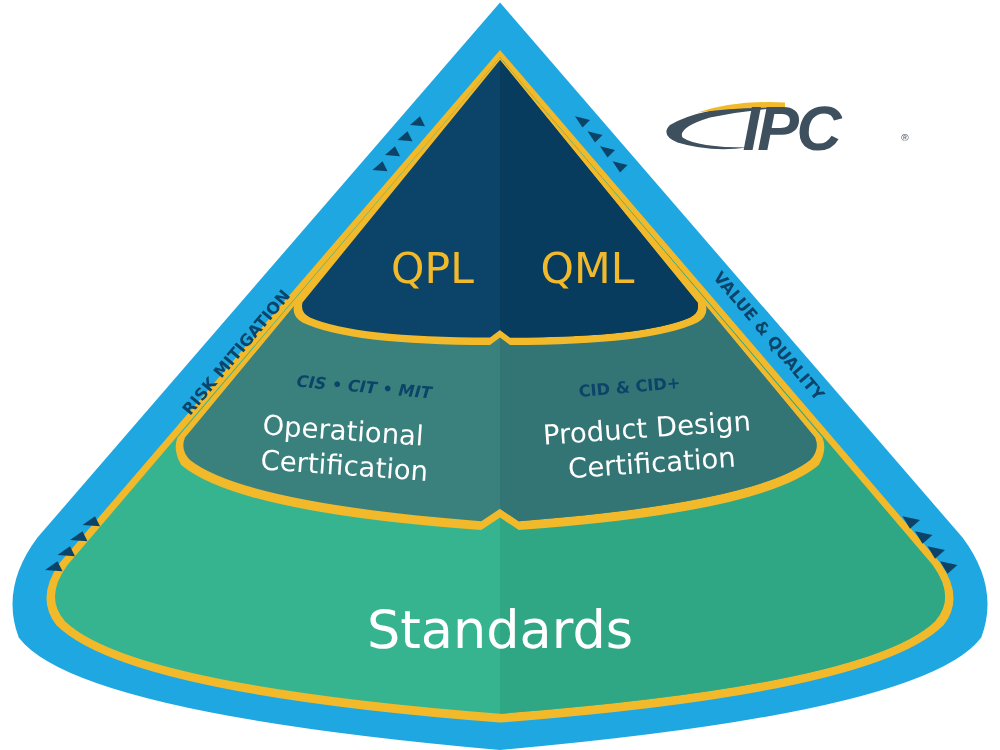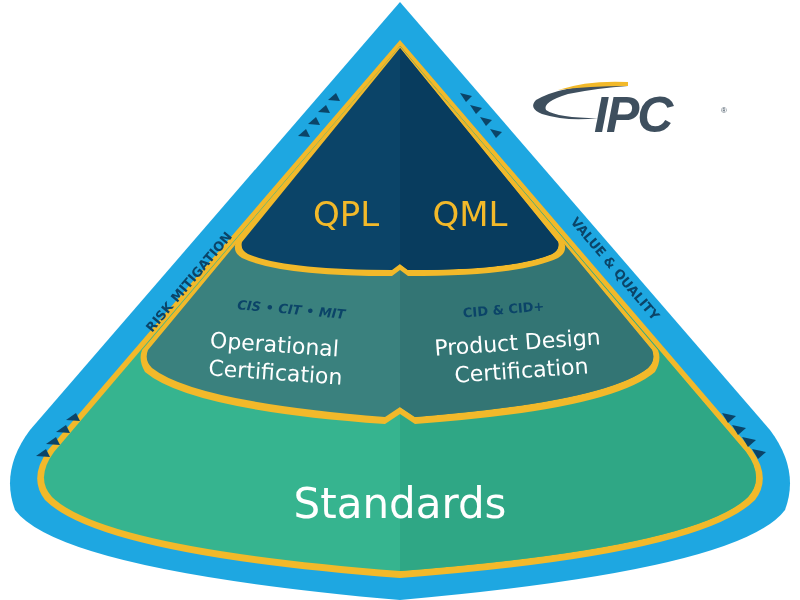--- a/index.html
+++ b/index.html
@@ -1,20 +1,20 @@
 <!DOCTYPE html>
 <html><head>
   <meta charset="utf-8">
   <style>
     html, body { margin: 0; padding: 0; background: #ffffff; }
     body { width: 800px; height: 600px; overflow: hidden; position: relative; font-family: "DejaVu Sans", sans-serif; }
     #stage { position: absolute; left: 0; top: 0; width: 800px; height: 600px; }
     svg text { font-family: "DejaVu Sans", sans-serif; }
     .logo { position: absolute; left: 528px; top: 78px; width: 260px; height: 70px; }
-    .logo-ipc { position: absolute; left: 66px; top: -4px; font-family: "Liberation Sans", sans-serif; font-weight: bold; font-style: italic; font-size: 50px; color: #3e4f5e; letter-spacing: -2px; margin-top: 12px; }
+    .logo-ipc { position: absolute; left: 66px; top: -4px; font-family: "Liberation Sans", sans-serif; font-weight: bold; font-style: italic; font-size: 50px; color: #3e4f5e; letter-spacing: -2px; }
     .logo-reg { position: absolute; left: 193px; top: 28px; font-family: "Liberation Sans", sans-serif; font-size: 8px; color: #3e4f5e; }
     .logo-sub { position: absolute; left: 67px; top: 43px; font-family: "Liberation Sans", sans-serif; font-style: italic; font-size: 15px; color: #3e4f5e; white-space: nowrap; }
     .logo-swoosh { position: absolute; left: 0; top: 0; }
   </style>
 </head>
 <body>
 
 <div id="stage">
   <svg width="800" height="600" viewBox="0 0 800 600" xmlns="http://www.w3.org/2000/svg">
 

